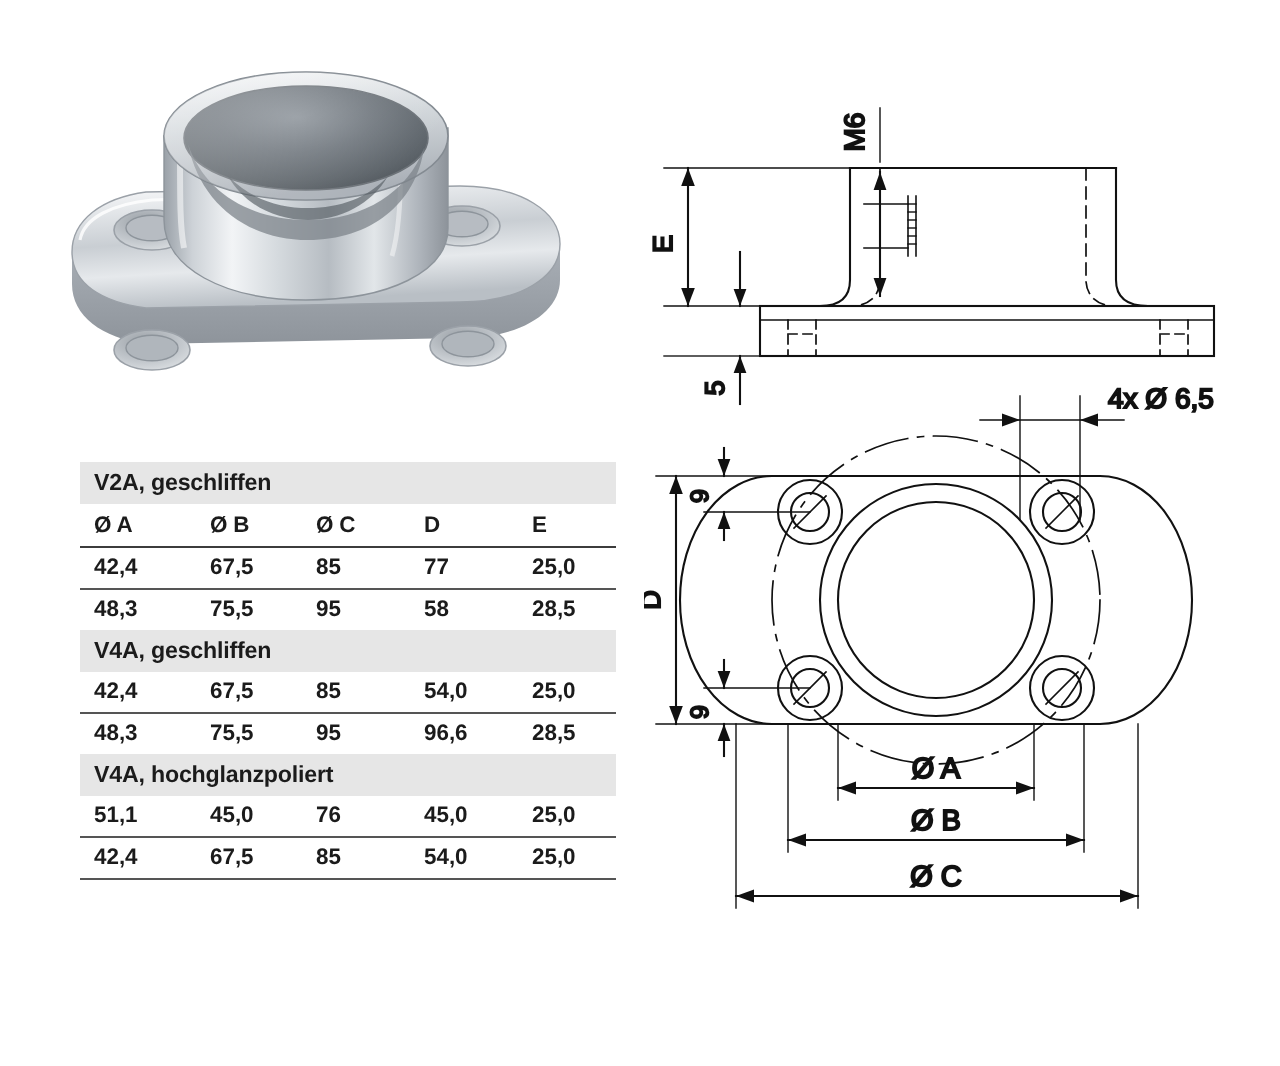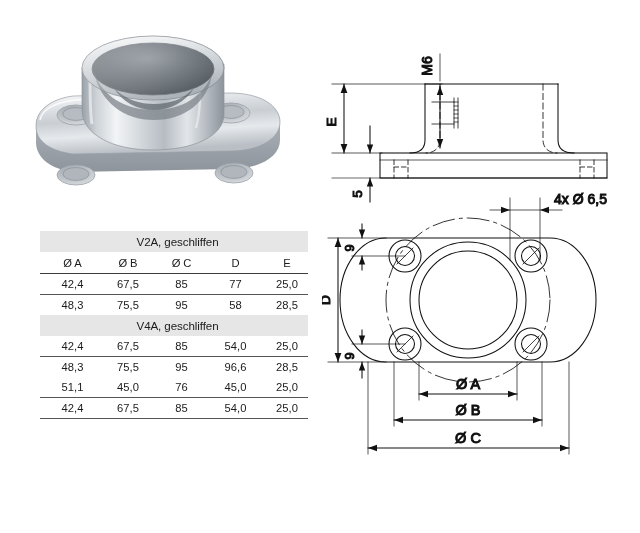--- a/index.html
+++ b/index.html
@@ -33,22 +33,22 @@
     width: 268px;
   }
   table.spec {
     border-collapse: collapse;
     width: 268px;
     font-size: 11.2px;
     color: #1b1b1b;
   }
   table.spec td, table.spec th {
     padding: 0;
-    font-weight: normal;
-    text-align: center;
+    font-weight: bold;
+    text-align: left;
     white-space: nowrap;
   }
   tr.section-row td {
     background: #e6e6e6;
     font-size: 11.6px;
     padding: 4px 0 4px 7px;
     letter-spacing: -0.1px;
   }
   tr.head-row th {
     font-size: 11.2px;
@@ -233,20 +233,23 @@
           <td class="c4">25,0</td>
         </tr>
         <tr class="data-row no-rule">
           <td class="c0">48,3</td>
           <td class="c1">75,5</td>
           <td class="c2">95</td>
           <td class="c3">96,6</td>
           <td class="c4">28,5</td>
         </tr>
 
+        <tr class="section-row">
+          <td colspan="5">V4A, hochglanzpoliert</td>
+        </tr>
         <tr class="data-row">
           <td class="c0">51,1</td>
           <td class="c1">45,0</td>
           <td class="c2">76</td>
           <td class="c3">45,0</td>
           <td class="c4">25,0</td>
         </tr>
         <tr class="data-row">
           <td class="c0">42,4</td>
           <td class="c1">67,5</td>

